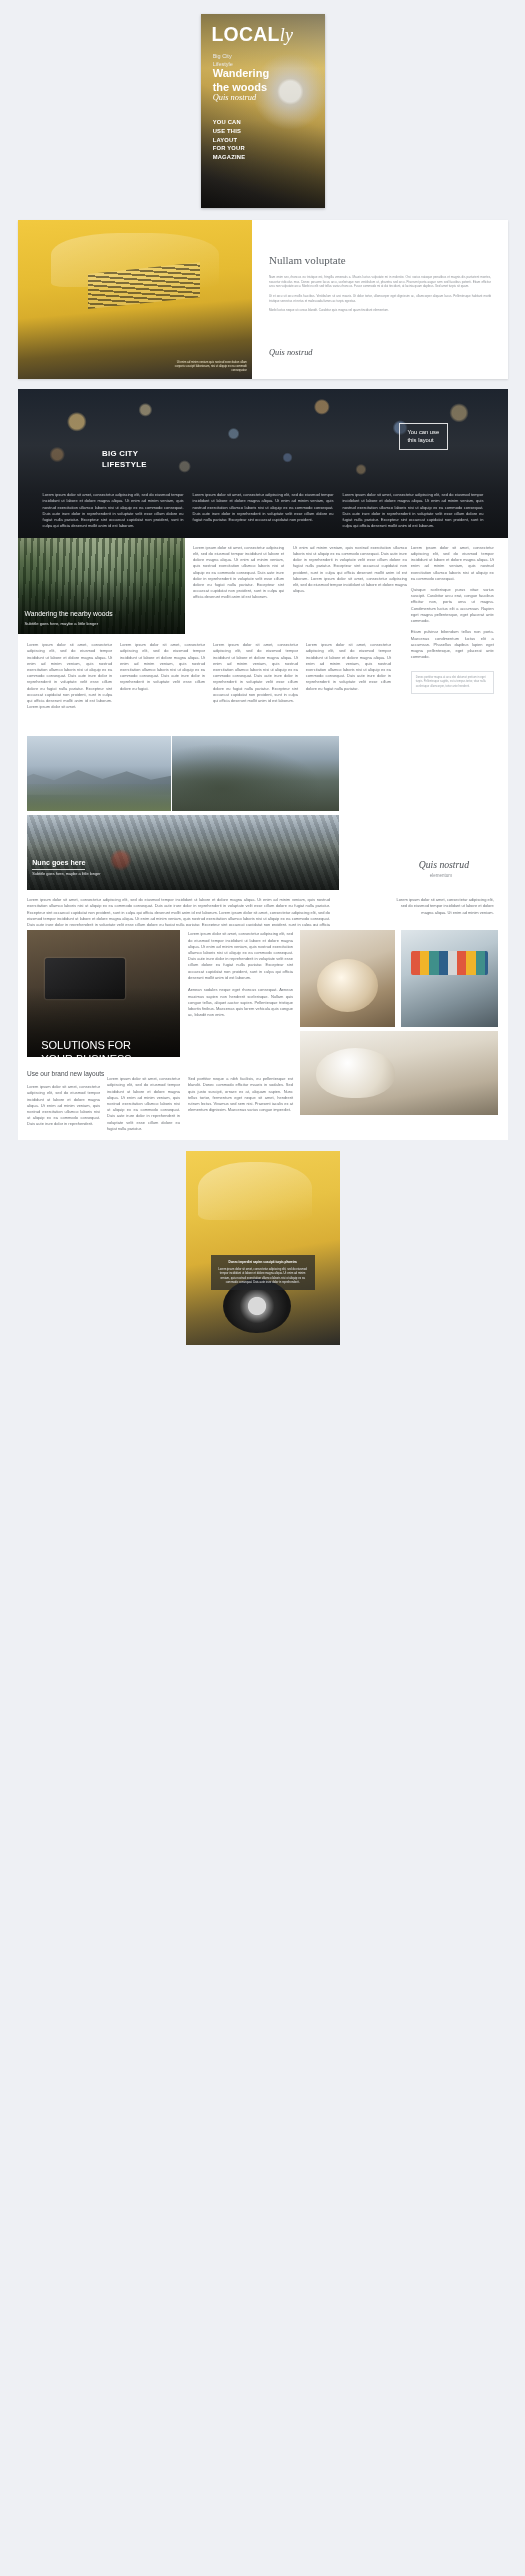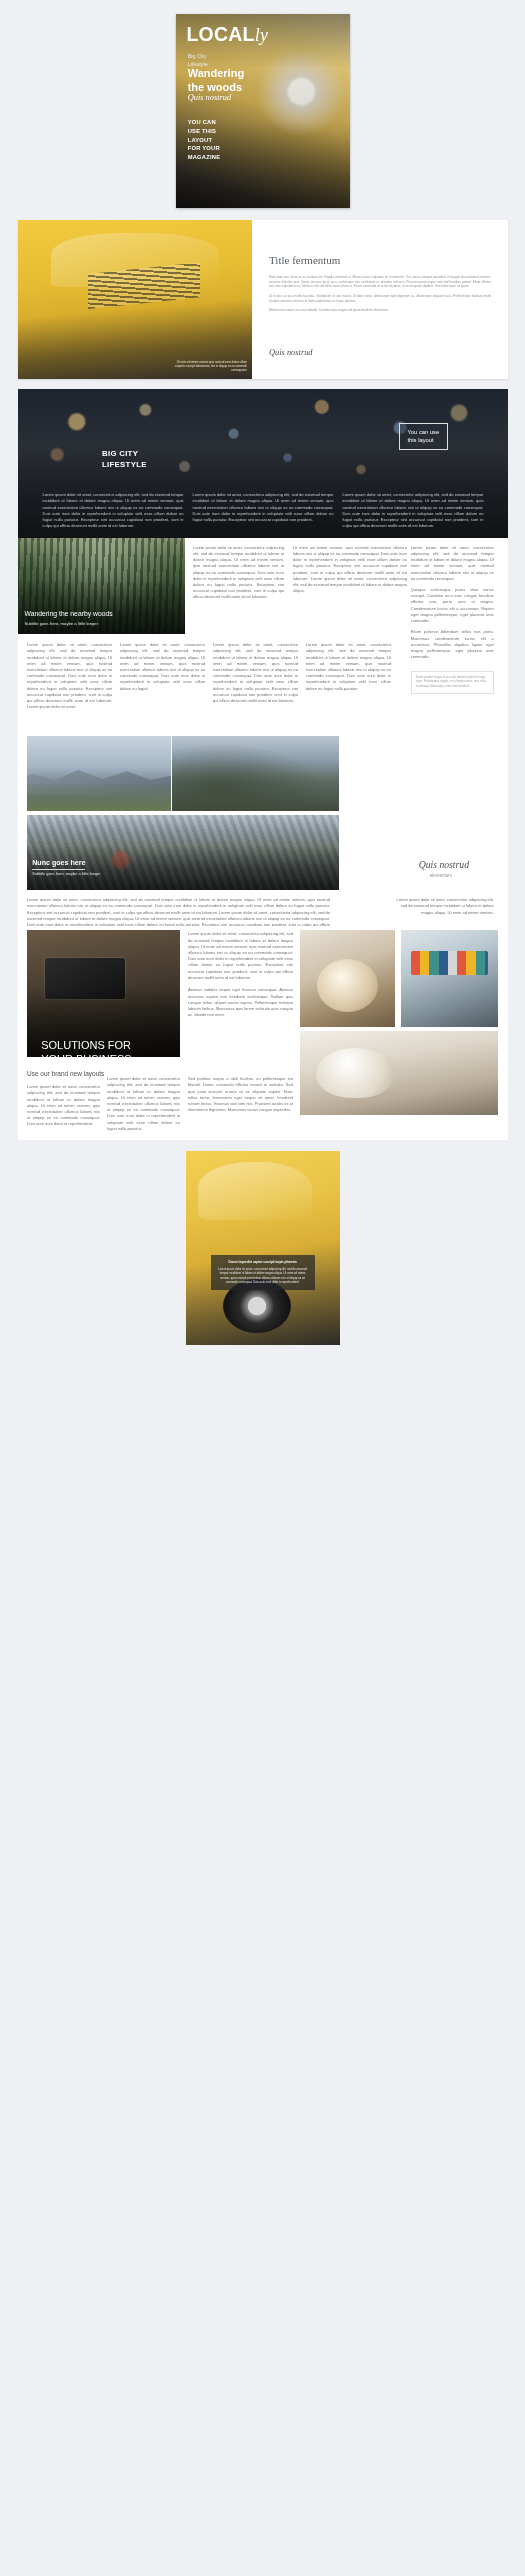--- a/index.html
+++ b/index.html
@@ -21,21 +21,21 @@
     line-height: 1.55;
     color: #6c7076;
     text-align: justify;
   }
   .lorem-dark { color:#c9cbd0; }
   .serif { font-family: "Liberation Serif", serif; }
 
   
   .spread1 {
     margin: 14.2px auto 0 auto;
-    width: 174px;
+    width: 124px;
     height: 194px;
     position: relative;
     overflow: hidden;
     background: linear-gradient(160deg,#2b2f33 0%, #3b3f44 40%, #24262a 100%);
     box-shadow: 0 0.6px 2.6px rgba(0,0,0,.25);
   }
   .car-photo {
     position:absolute; inset:0;
     background:
       radial-gradient(circle at 72% 40%, #f4f2ea 0 7%, #d9d2c2 9%, rgba(0,0,0,0) 26%),
@@ -357,21 +357,21 @@
 FOR YOUR
 MAGAZINE</div>
 </div>
 
 <div class="page spread2">
   <div class="s2-left">
     <div class="louvres"></div>
     <div class="s2-caption">Ut enim ad minim veniam quis nostrud exercitation ullam corporis suscipit laboriosam, nisi ut aliquip ex ea commodi consequatur</div>
   </div>
   <div class="s2-right">
-    <div class="s2-head">Title fermentum</div>
+    <div class="s2-head">Nullam voluptate</div>
     <div class="s2-body">
       <p>Nam enim sex, rhoncus eu tristique est, fringilla venenatis a. Mauris luctus vulputate mi in molestie. Orci varius natoque penatibus et magnis dis parturient montes, nascetur ridiculus mus. Donec posuere lacus arcu, scelerisque non vestibulum ut, pharetra sed arcu. Praesent porta augue sem sed faucibus potenti. Etiam efficitur arcu non vulputate arcu. Morbi eu elit sed tellus varius rhoncus. Fusce commodo mi at dui tincidunt, at lacinia quam dapibus. Sed amet turpis sit quam.</p>
       <p>Ut et arcu sit arcu mollis faucibus. Vestibulum sit arci mauris. Ut dolor tortor, ullamcorper eget dignissim ac, ullamcorper aliquam lacus. Pellentesque habitant morbi tristique senectus et netus et malesuada fames ac turpis egestas.</p>
       <p>Morbi luctus neque ut cursus blandit. Curabitur quis magna vel quam tincidunt elementum.</p>
     </div>
     <div class="s2-script">Quis nostrud</div>
   </div>
 </div>
 
 <div class="page spread3">

